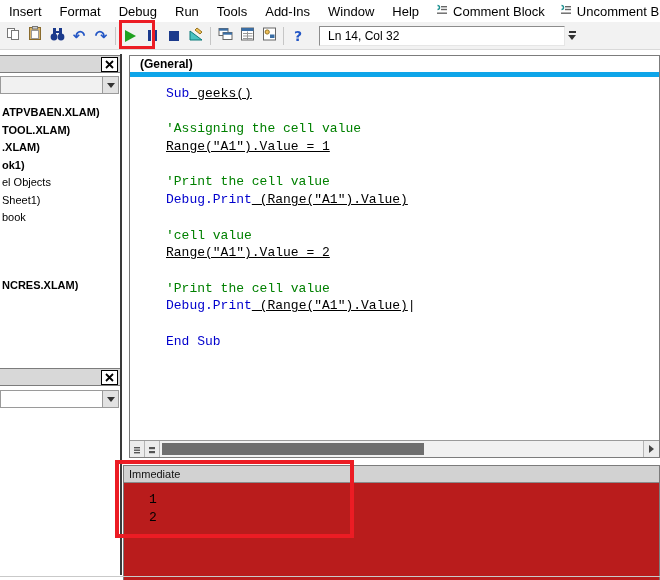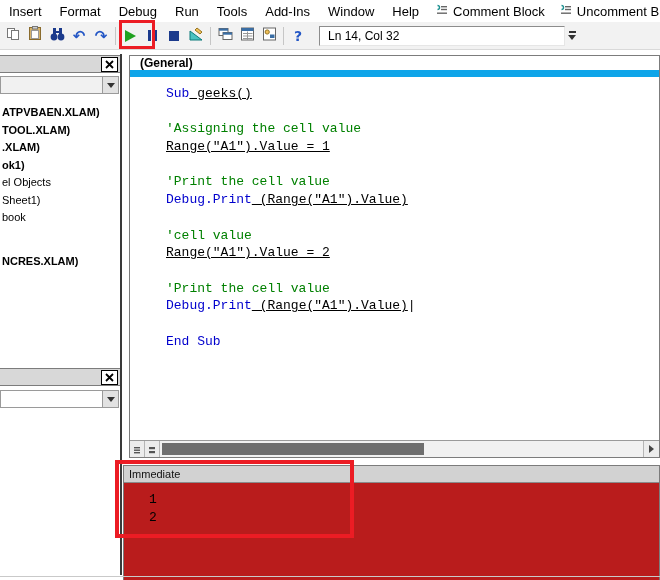--- a/index.html
+++ b/index.html
@@ -34,26 +34,26 @@
   .proj-header{top:55px;}
   .props-header{top:368px;}
   .close-btn{width:17px;height:15px;background:#fff;border:1px solid #000;display:flex;align-items:center;justify-content:center;}
   .combo{position:absolute;left:0;width:119px;height:18px;border:1px solid #9a9a9a;display:flex;justify-content:flex-end;align-items:center;}
   .proj-combo{top:76px;background:#f1f1f1;}
   .props-combo{top:390px;background:#fff;}
   .combo-arrow-btn{width:16px;height:100%;background:#e2e2e2;border-left:1px solid #9a9a9a;display:flex;align-items:center;justify-content:center;}
   .tree{position:absolute;left:0;top:104px;width:119px;overflow:hidden;}
   .tree-item{height:17.5px;font-size:11px;line-height:17.5px;padding-left:2px;white-space:nowrap;overflow:hidden;}
   .tree-item.bold{font-weight:bold;}
-  .tree-item.gap{margin-top:26px;}
+  .tree-item.gap{margin-top:50px;}
   .props-body{position:absolute;left:0;top:409px;width:119px;height:151px;background:#fff;}
 
   
   .code-window{position:absolute;left:129px;top:55px;width:531px;height:403px;border:1px solid #7c7c7c;background:#fff;}
-  .scope-bar{height:21px;border-bottom:7px solid #0ea5e9;background:#fff;display:flex;align-items:center;font-size:12px;font-weight:600;padding-left:10px;}
+  .scope-bar{height:21px;border-bottom:5px solid #0ea5e9;background:#fff;display:flex;align-items:center;font-size:12px;font-weight:600;padding-left:10px;}
   .code-area{position:absolute;top:22px;left:0;right:0;bottom:17px;background:#fff;overflow:hidden;padding:7px 0 0 36px;font-family:"Liberation Mono","DejaVu Sans Mono",monospace;font-size:13px;}
   .code-line{height:17.7px;line-height:17.7px;white-space:pre;}
   .seg-k{color:var(--keyword,#0000cd);}
   .seg-c{color:var(--comment,#008000);}
   .seg-n{color:#000;text-decoration:underline;}
   .seg-caret{color:#000;}
   .hscroll{position:absolute;left:0;right:0;bottom:0;height:17px;background:#f1f1f1;border-top:1px solid #9a9a9a;display:flex;align-items:stretch;}
   .split-btn{width:15px;border-right:1px solid #b5b5b5;background:#ececec;display:flex;align-items:center;justify-content:center;flex:0 0 auto;}
   .track{flex:1;position:relative;background:#f1f1f1;}
   .thumb{position:absolute;left:2px;top:2px;bottom:2px;width:262px;background:#6e6e6e;}

